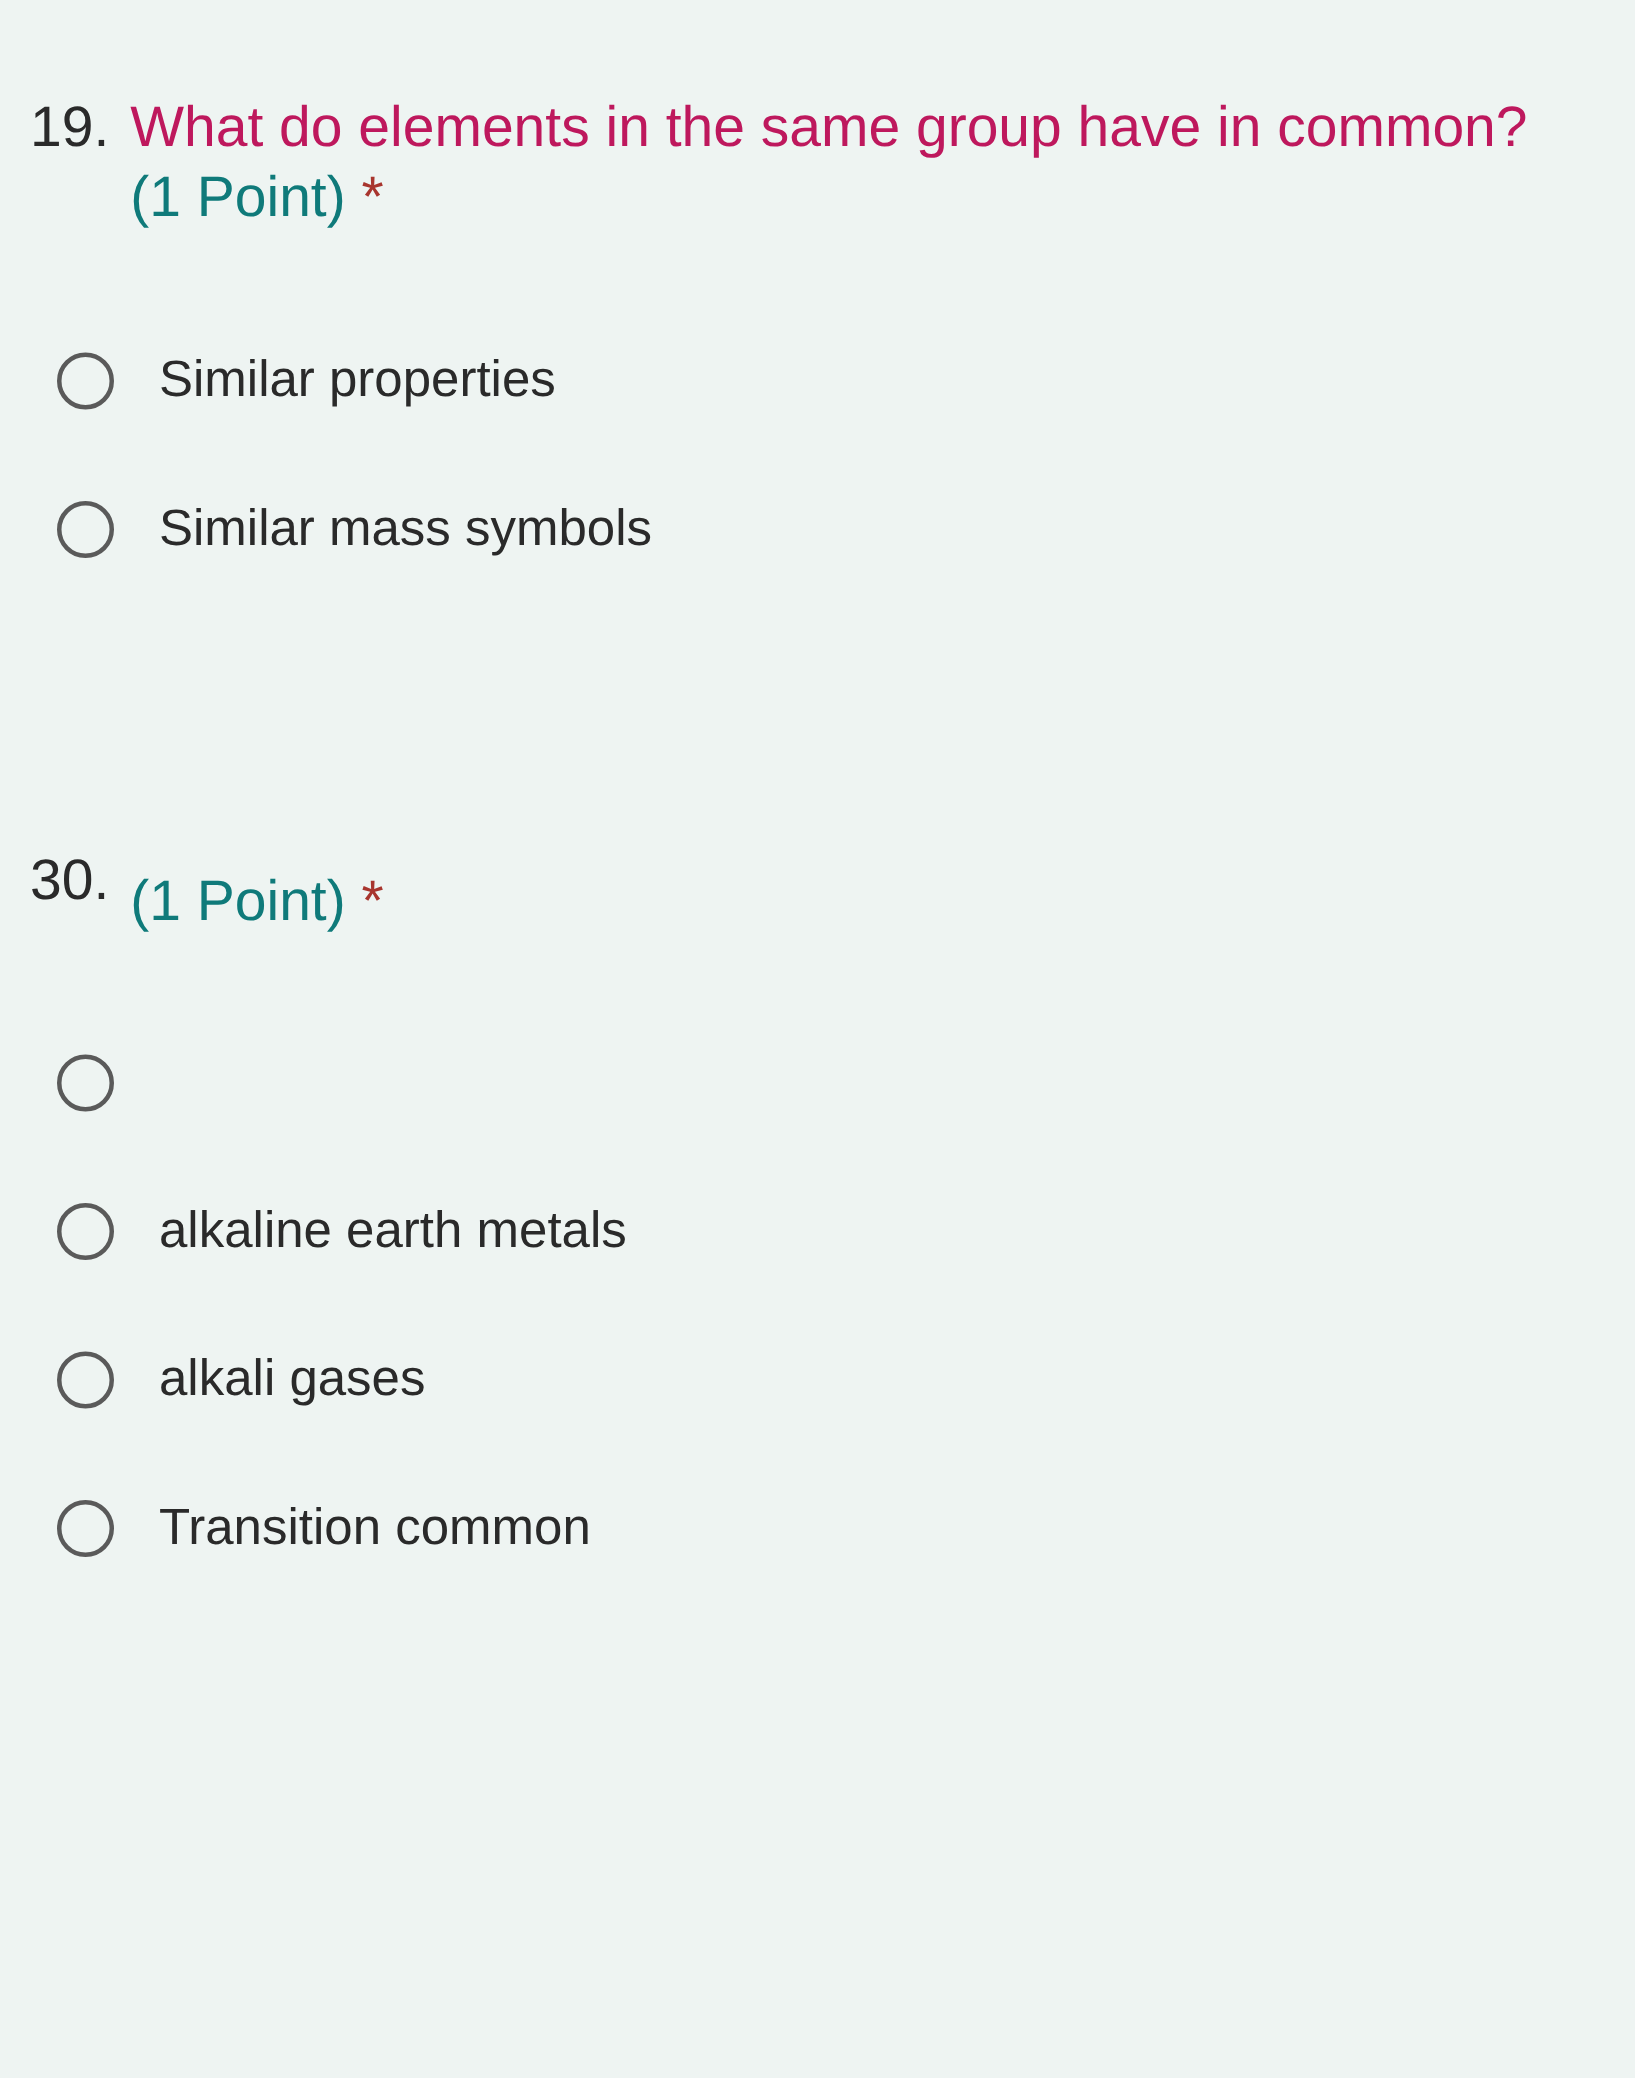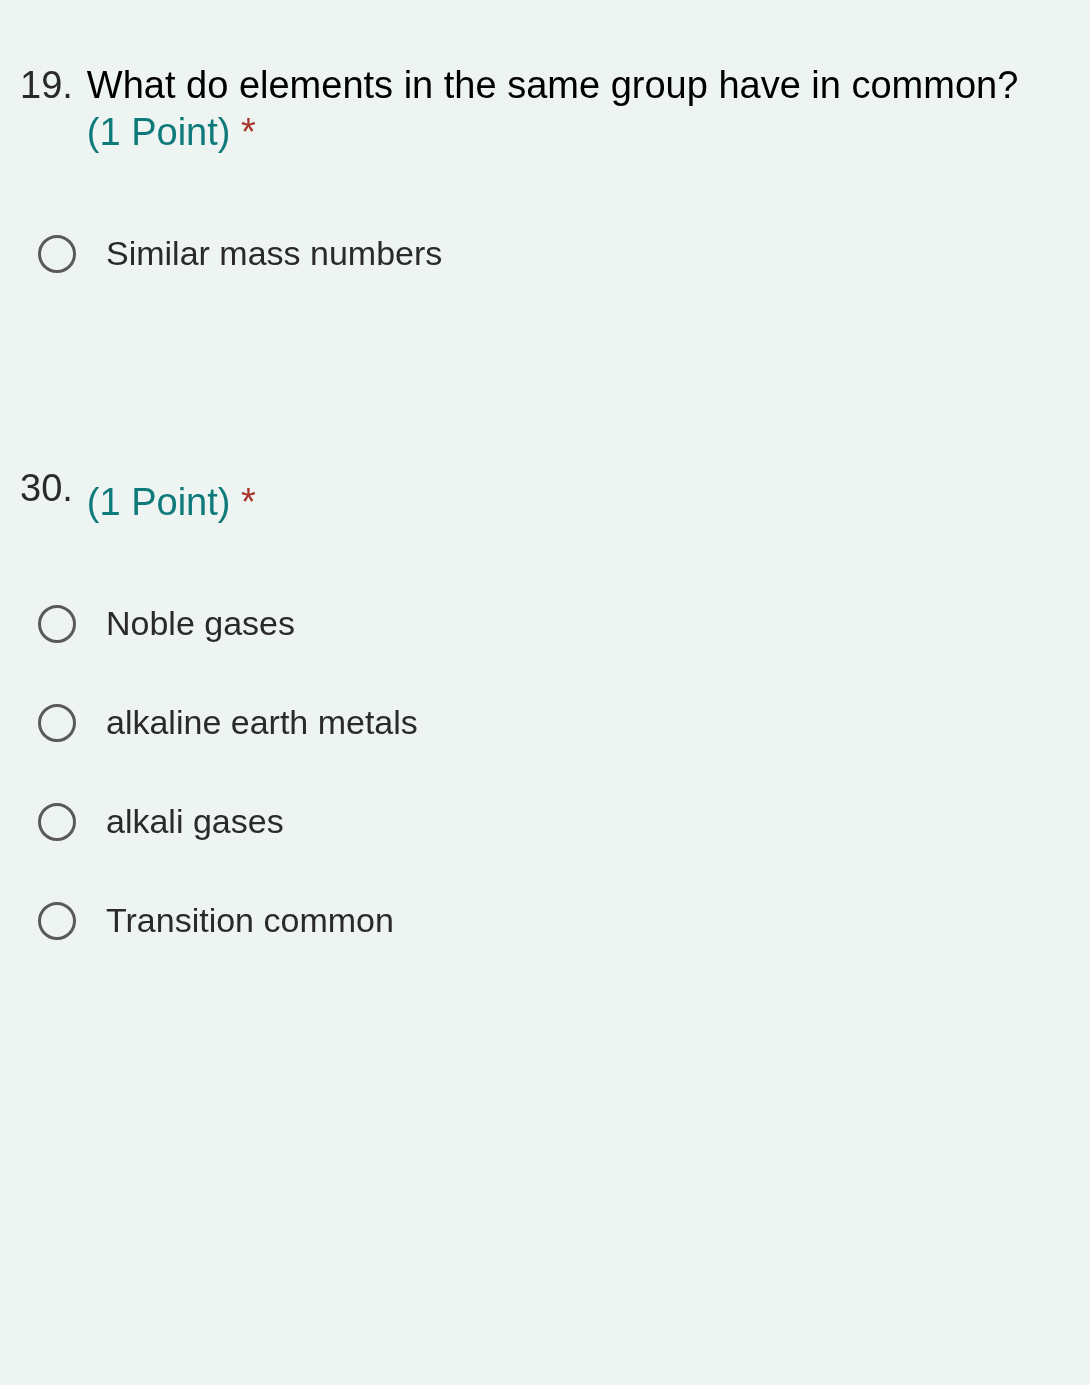--- a/index.html
+++ b/index.html
@@ -27,21 +27,21 @@
       color: #2a2a2a;
       line-height: 1.35;
       margin-right: 14px;
       white-space: nowrap;
     }
     .question-text-wrap {
       flex: 1;
     }
     .question-text {
       font-size: 38px;
-      color: #000000;
+      color: #be185d;
       line-height: 1.35;
       display: inline;
     }
     .points-text {
       font-size: 38px;
       color: #0f7a7a;
       display: inline;
     }
     .required-star {
       font-size: 38px;
@@ -76,37 +76,40 @@
 <div class="question-block">
   <div class="question-header">
     <span class="question-number">19.</span>
     <div class="question-text-wrap">
       <span class="question-text">What do elements in the same group have in common? </span><span class="points-text">(1 Point) </span><span class="required-star">*</span>
     </div>
   </div>
 
   <div class="option-row">
     <span class="radio-circle"></span>
-    <span class="option-label">Similar mass numbers</span>
+    <span class="option-label">Similar properties</span>
+  </div>
+  <div class="option-row">
+    <span class="radio-circle"></span>
+    <span class="option-label">Similar mass symbols</span>
   </div>
 </div>
 
 <div class="spacer"></div>
 
 <div class="question-block">
   <div class="question-header">
     <span class="question-number">30.</span>
     <div class="question-text-wrap">
       <br><span class="points-text">(1 Point) </span><span class="required-star">*</span>
     </div>
   </div>
 
   <div class="option-row">
     <span class="radio-circle"></span>
-    <span class="option-label">Noble gases</span>
   </div>
   <div class="option-row">
     <span class="radio-circle"></span>
     <span class="option-label">alkaline earth metals</span>
   </div>
   <div class="option-row">
     <span class="radio-circle"></span>
     <span class="option-label">alkali gases</span>
   </div>
   <div class="option-row">

